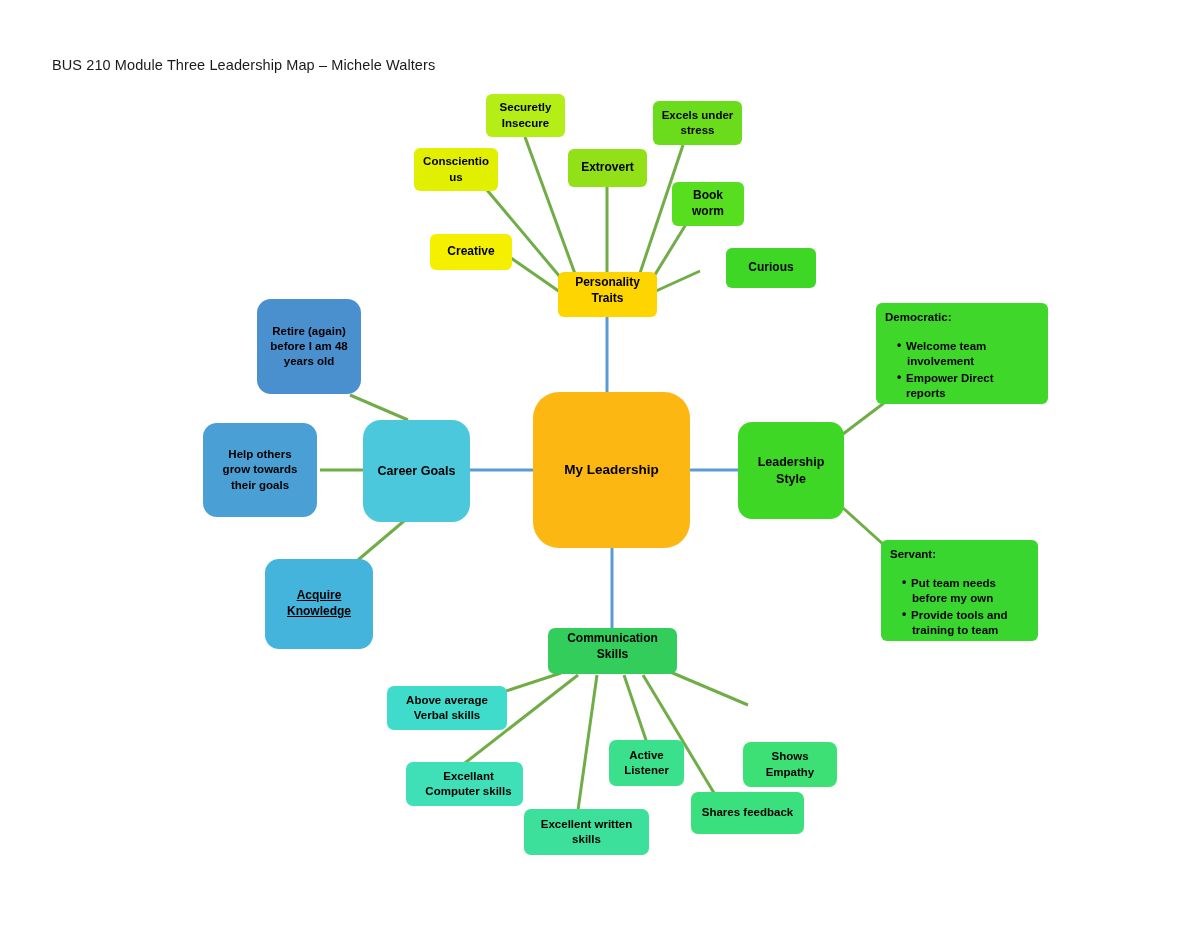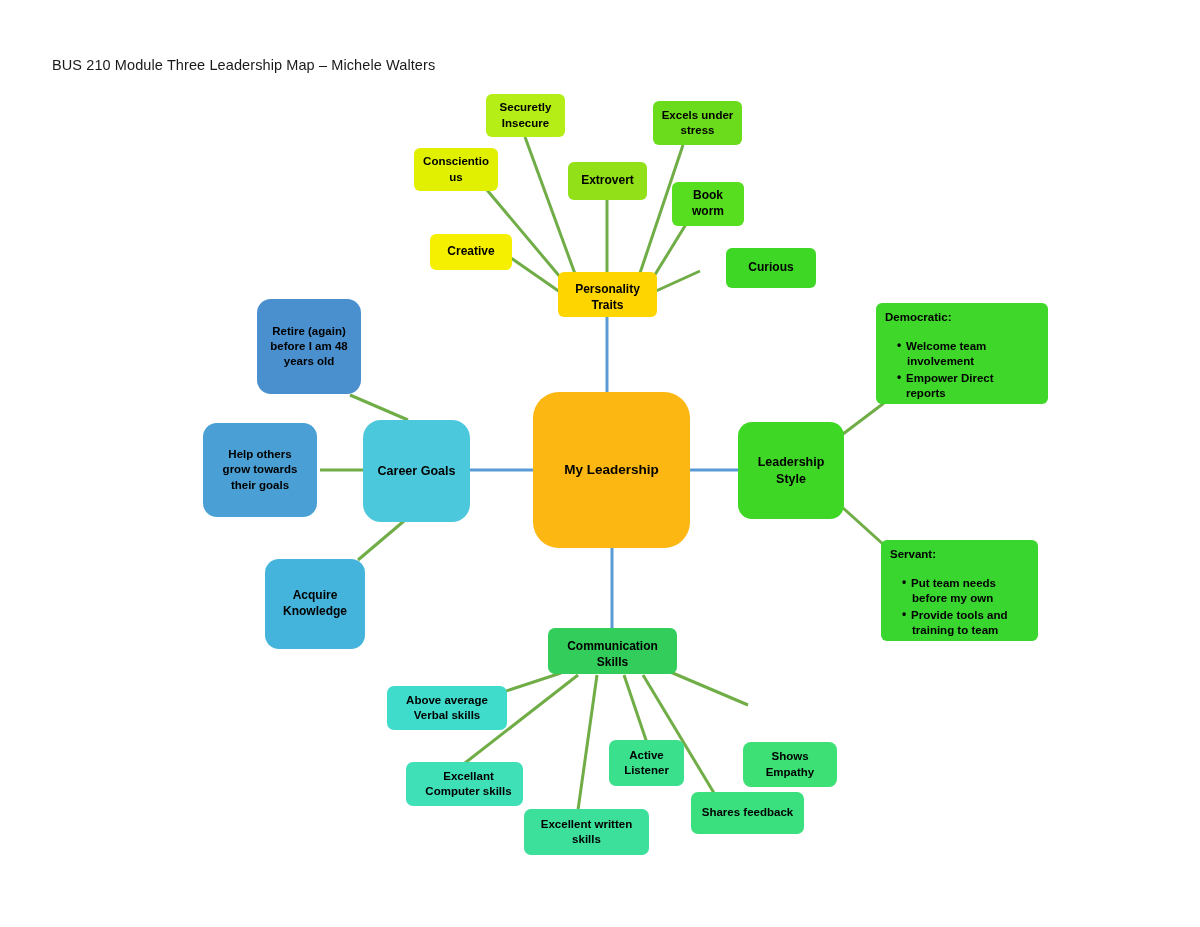--- a/index.html
+++ b/index.html
@@ -45,21 +45,21 @@
     align-items: center;
     justify-content: center;
     text-align: center;
     color: #000000;
     font-weight: bold;
     line-height: 1.32;
     overflow: hidden;
     z-index: 5;
   }
   .node .line { display: block; white-space: nowrap; }
-  .node.spaced { justify-content: flex-end; }
+  .node.spaced { justify-content: flex-start; }
   
   .node.listnode {
     align-items: flex-start;
     justify-content: flex-start;
     text-align: left;
     padding: 7px 8px 7px 9px;
   }
   .node.listnode .heading {
     display: block;
     margin-bottom: 2px;
@@ -133,21 +133,21 @@
   <div class="node" style="left:414px; top:148px; width:84px; height:43px; background:#E1F000; border-radius:6px; font-size:11.5px;">
     <span class="line">Conscientio</span>
     <span class="line">us</span>
   </div>
 
   <div class="node" style="left:486px; top:94px; width:79px; height:43px; background:#B5EE17; border-radius:6px; font-size:11.5px;">
     <span class="line">Securetly</span>
     <span class="line">Insecure</span>
   </div>
 
-  <div class="node" style="left:568px; top:149px; width:79px; height:38px; background:#91E018; border-radius:6px; font-size:12px;margin-top:13px;">
+  <div class="node" style="left:568px; top:149px; width:79px; height:38px; background:#91E018; border-radius:6px; font-size:12px;">
     <span class="line">Extrovert</span>
   </div>
 
   <div class="node" style="left:653px; top:101px; width:89px; height:44px; background:#6BDC1B; border-radius:6px; font-size:11.5px;">
     <span class="line">Excels under</span>
     <span class="line">stress</span>
   </div>
 
   <div class="node" style="left:672px; top:182px; width:72px; height:44px; background:#57DE1F; border-radius:6px; font-size:12px;">
     <span class="line">Book</span>
@@ -171,21 +171,21 @@
     <span class="line">before I am 48</span>
     <span class="line">years old</span>
   </div>
 
   <div class="node" style="left:203px; top:423px; width:114px; height:94px; background:#4A9FD4; border-radius:14px; font-size:11.5px;">
     <span class="line">Help others</span>
     <span class="line">grow towards</span>
     <span class="line">their goals</span>
   </div>
 
-  <div class="node" style="left:265px; top:559px; width:100px; height:90px; background:#45B4DC; border-radius:14px; font-size:12px;">
+  <div class="node" style="left:265px; top:559px; width:108px; height:90px; background:#45B4DC; border-radius:14px; font-size:12px;text-decoration:underline;">
     <span class="line">Acquire</span>
     <span class="line">Knowledge</span>
   </div>
 
   <div class="node" style="left:738px; top:422px; width:106px; height:97px; background:#3FD725; border-radius:14px; font-size:12.5px;">
     <span class="line">Leadership</span>
     <span class="line">Style</span>
   </div>
 
   <div class="node listnode" style="left:876px; top:303px; width:172px; height:101px; background:#3FD82A; border-radius:6px; font-size:11.5px;">

